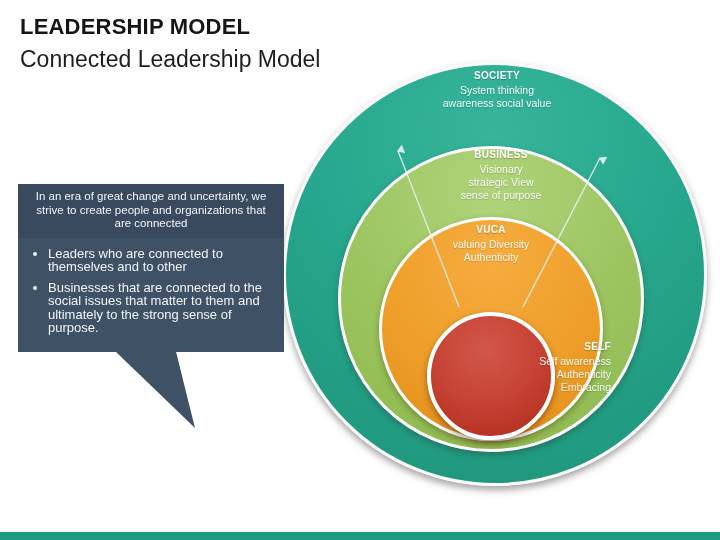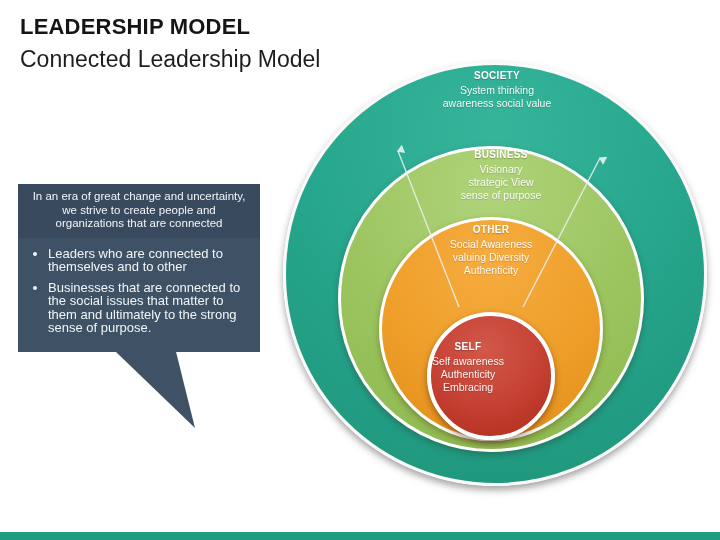--- a/index.html
+++ b/index.html
@@ -11,21 +11,21 @@
   .title{
     position:absolute;left:20px;top:14px;margin:0;
     font-size:22px;font-weight:bold;color:#151515;letter-spacing:.2px;
   }
   .subtitle{
     position:absolute;left:20px;top:46px;margin:0;
     font-size:23px;font-weight:normal;color:#1d1d1d;
   }
   
   .bubble{
-    position:absolute;left:18px;top:184px;width:242px;height:168px;
+    position:absolute;left:18px;top:184px;width:266px;height:168px;
     background:#3F5165;color:#f2f5f8;z-index:5;
   }
   .bubble-header{
     background:#394A5E;padding:6px 10px 7px 10px;text-align:center;
     font-size:11.5px;line-height:13.5px;
   }
   .bubble-list{
     margin:9px 0 0 0;padding:0 12px 0 30px;font-size:13px;line-height:13.5px;
   }
   .bubble-list li{margin-bottom:7px;list-style-type:disc;}
@@ -70,21 +70,21 @@
     display:block;font-size:10px;font-weight:bold;letter-spacing:.3px;
     text-shadow:0 1px 1px rgba(0,0,0,.25);
   }
   .label-block .small{
     display:block;font-size:10.5px;line-height:13px;color:rgba(255,255,255,.95);
     text-shadow:0 1px 1px rgba(0,0,0,.18);
   }
   .lb-society{left:385px;top:70px;width:224px;}
   .lb-business{left:389px;top:149px;width:224px;}
   .lb-other{left:379px;top:224px;width:224px;}
-  .lb-self{left:368px;top:341px;width:200px;}
+  .lb-self{left:411px;top:341px;width:200px;text-align:right;}
   .lb-society .big,.lb-business .big,.lb-other .big,.lb-self .big{margin-bottom:3px;}
   
   .arrows{position:absolute;left:0;top:0;width:720px;height:540px;z-index:4;pointer-events:none;}
   
   .footer-bar{position:absolute;left:0;bottom:0;width:720px;height:8px;background:#1F9C80;}
 </style>
 </head>
 <body>
 
 <div class="slide">
@@ -105,22 +105,21 @@
     </div>
 
     <div class="label-block lb-business">
       <span class="big">BUSINESS</span>
       <span class="small">Visionary</span>
       <span class="small">strategic View</span>
       <span class="small">sense of purpose</span>
     </div>
 
     <div class="label-block lb-other">
-      <span class="big">OTHER</span>
-      <span class="small">Social Awareness</span>
+      <span class="big">VUCA</span>
       <span class="small">valuing Diversity</span>
       <span class="small">Authenticity</span>
     </div>
 
     <div class="label-block lb-self">
       <span class="big">SELF</span>
       <span class="small">Self awareness</span>
       <span class="small">Authenticity</span>
       <span class="small">Embracing</span>
     </div>

